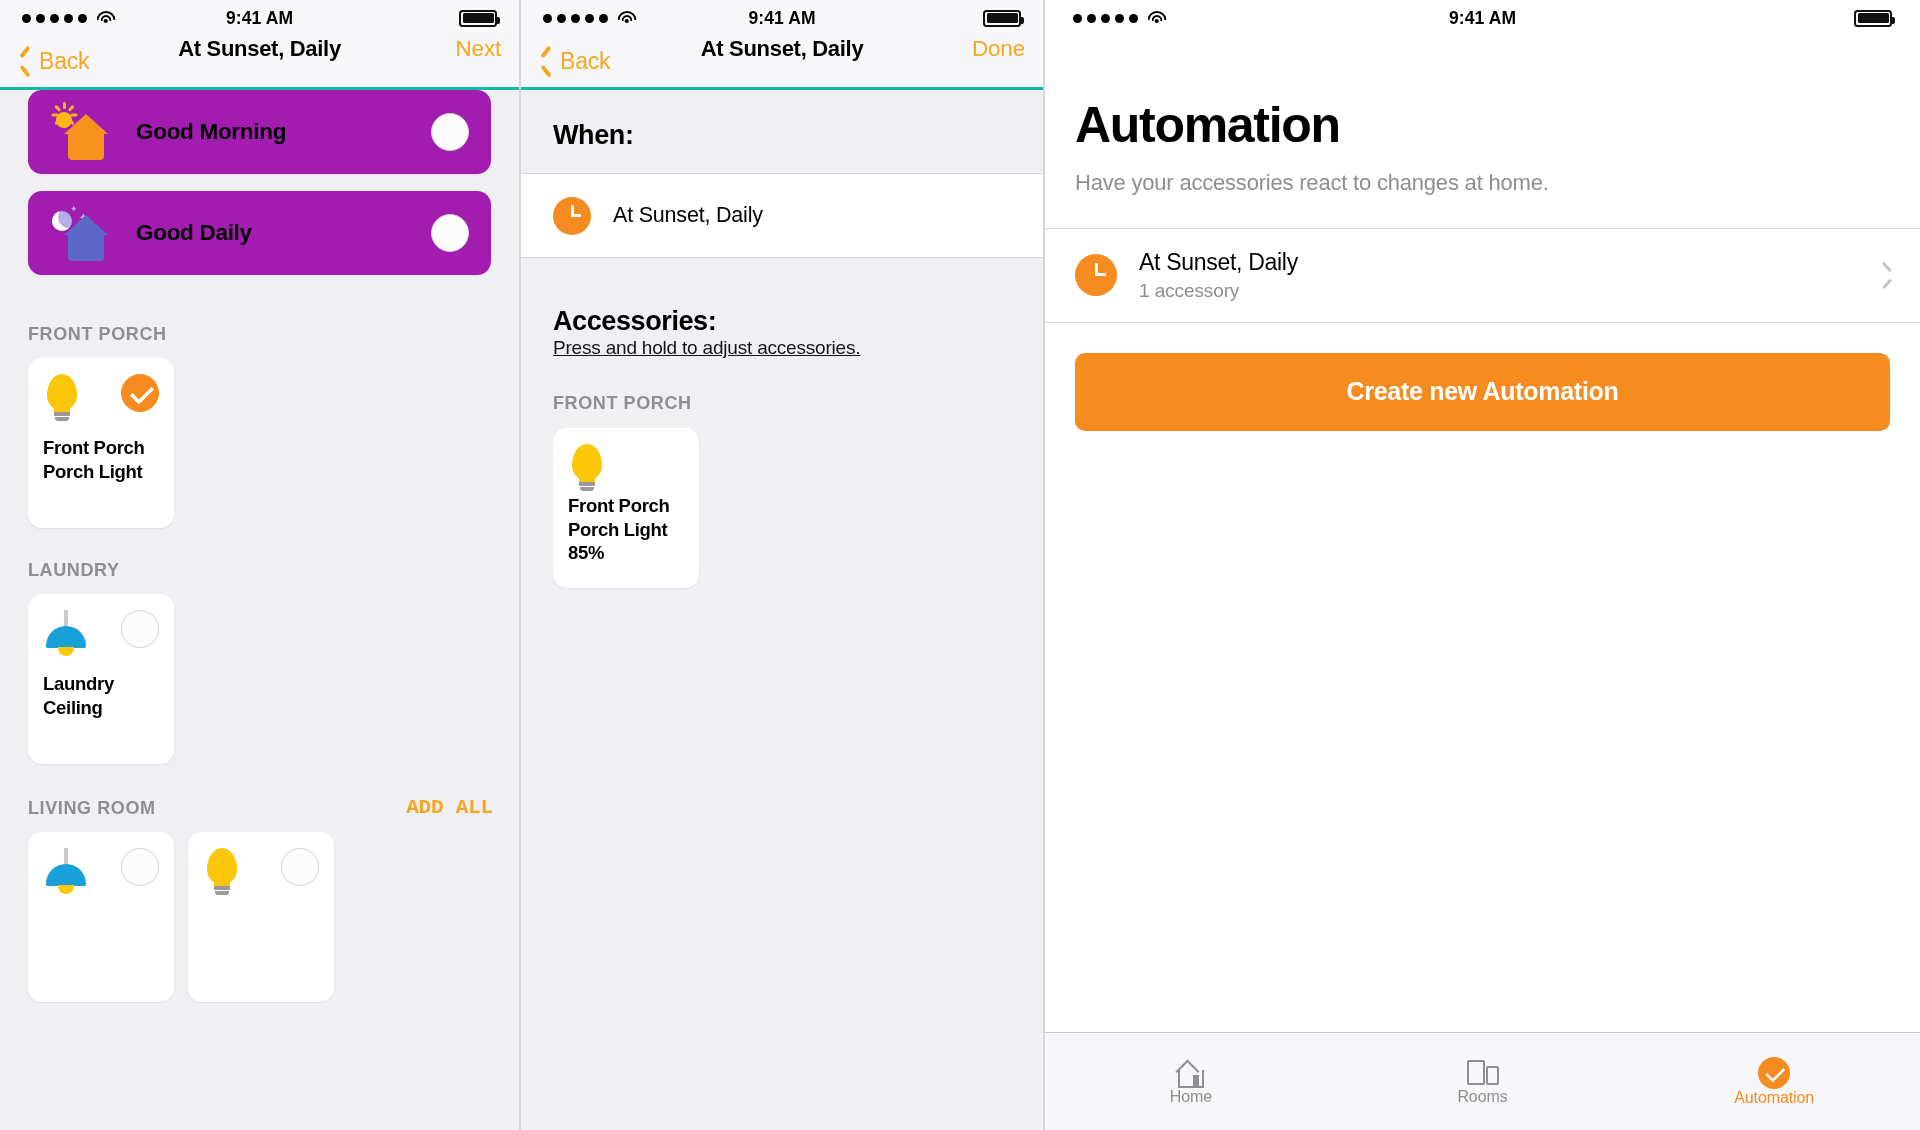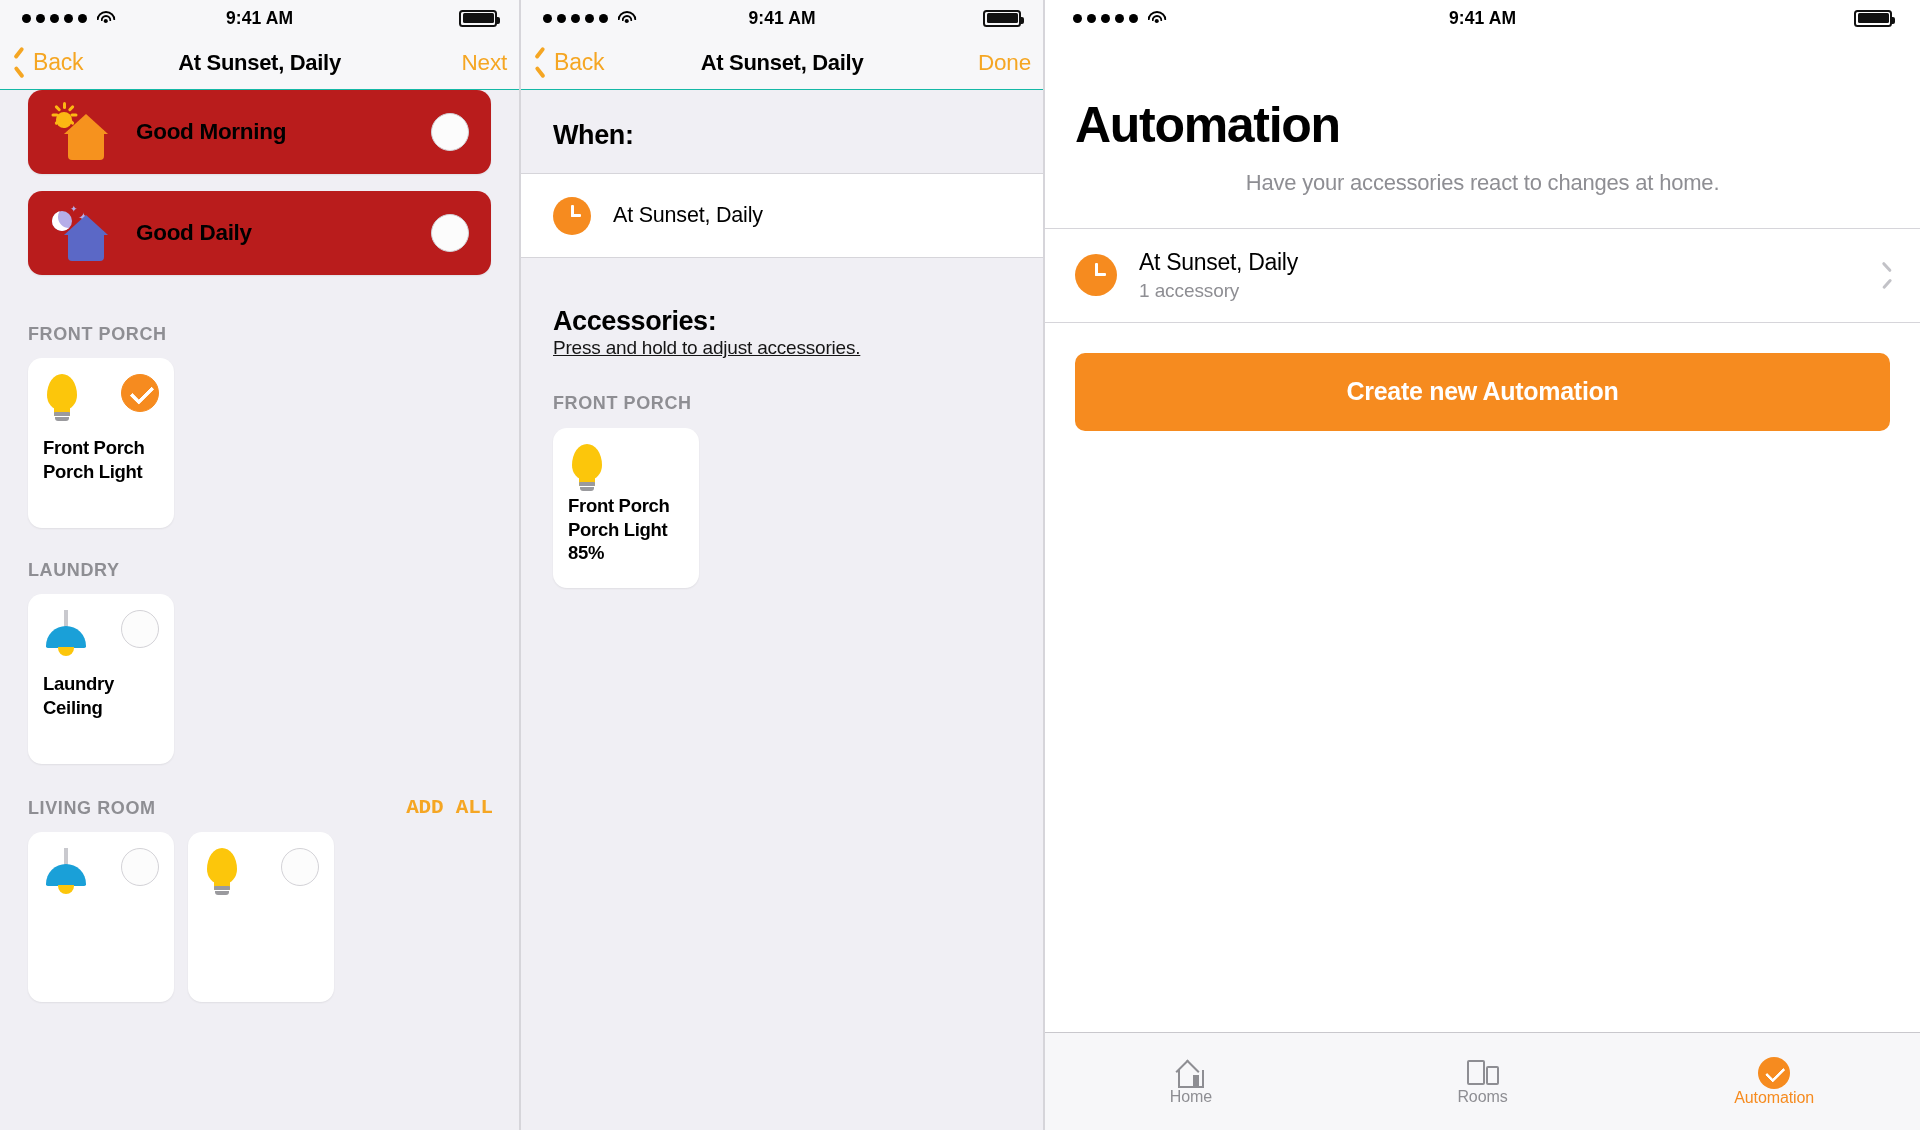--- a/index.html
+++ b/index.html
@@ -40,22 +40,22 @@
   .sb-right { margin-left: auto; display: flex; align-items: center; }
   .batt { width: 38px; height: 17px; border: 2px solid #111; border-radius: 3.5px; position: relative; }
   .batt::after {
     content: ""; position: absolute; right: -5px; top: 5px; width: 3px; height: 7px;
     background: #111; border-radius: 0 2px 2px 0;
   }
   .batt span { position: absolute; inset: 1.5px; background: #111; border-radius: 1.5px; display: block; }
 
   
   .navbar {
-    height: 54px; background: #f7f7f9; display: flex; align-items: center;
-    padding: 0 12px; position: relative; border-bottom: 1px solid #14b8a6;
+    height: 54px; background: #f7f7f9; display: flex; 
+    padding: 0 18px; position: relative; border-bottom: 3px solid #14b8a6;
   }
   .nav-back { display: flex; align-items: center; gap: 7px; color: #f5a623; cursor: pointer; z-index: 2; }
   .chev { width: 14px; height: 23px; position: relative; }
   .chev::before, .chev::after {
     content: ""; position: absolute; left: 3px; width: 13px; height: 4.3px;
     background: #f5a623; border-radius: 2.5px;
   }
   .chev::before { top: 5px; transform: rotate(-52deg); transform-origin: left center; }
   .chev::after { top: 13.6px; transform: rotate(52deg); transform-origin: left center; }
   .nav-back-label { font-size: 23px; letter-spacing: -.2px; }
@@ -71,21 +71,21 @@
   .body1 { height: calc(1130px - 36px - 55px); overflow: hidden; position: relative; }
   .intro { font-size: 19.5px; color: #151515; padding: 38px 28px 0; letter-spacing: -.2px; }
   .sec-head {
     font-size: 18px; font-weight: bold; color: #8e8e93; letter-spacing: .6px;
     padding: 32px 28px 13px; text-transform: uppercase;
   }
   .sec-head-row { display: flex; align-items: flex-end; justify-content: space-between; padding-right: 26px; }
   .add-all { font-size: 21px; color: #f5a623; font-weight: bold; cursor: pointer; letter-spacing: -.2px; font-family: Liberation Mono, monospace; }
 
   .scene-card {
-    margin: 0 28px 17px; background: #b91c1c; border-radius: 14px;
+    margin: 0 28px 17px; background: #a21caf; border-radius: 14px;
     height: 84px; display: flex; align-items: center; padding: 0 22px;
     box-shadow: 0 1px 2px rgba(0,0,0,.07);
   }
   .scene-name { font-size: 22.5px; font-weight: bold; color: #000; margin-left: 20px; letter-spacing: -.3px; }
   .scene-sel {
     margin-left: auto; width: 38px; height: 38px; border-radius: 50%;
     border: 1.6px solid #d3d2d7; background: #fcfcfc;
   }
 
   .tile-row { display: flex; gap: 14px; padding: 0 28px; }
@@ -176,21 +176,21 @@
     width: 38px; height: 38px; border-radius: 50%; background: #f68b1f; position: relative; flex: 0 0 auto;
   }
   .clock .h { position: absolute; background: #fff; border-radius: 1px; }
   .clock .hh { left: 18px; top: 8px; width: 3px; height: 12px; }
   .clock .hm { left: 18px; top: 17px; width: 10px; height: 3px; }
   .acc-block { background: #f0eff4; padding: 30px 32px 0; flex: 1; }
 
   
   .p3-body { background: #fff; height: calc(1130px - 36px); position: relative; }
   .p3-title { font-size: 50px; font-weight: bold; color: #000; padding: 60px 30px 0; letter-spacing: -1.3px; }
-  .p3-sub { font-size: 22px; color: #8e8e93; padding: 14px 30px 0; line-height: 1.35; letter-spacing: -.2px; text-align: center; }
+  .p3-sub { font-size: 22px; color: #8e8e93; padding: 14px 30px 0; line-height: 1.35; letter-spacing: -.2px; }
   .p3-row {
     margin-top: 30px; border-top: 1px solid #d6d5da; border-bottom: 1px solid #d6d5da;
     display: flex; align-items: center; gap: 22px; padding: 20px 30px; min-height: 80px;
   }
   .p3-row-main { display: flex; flex-direction: column; gap: 4px; }
   .p3-row-title { font-size: 23px; color: #000; letter-spacing: -.3px; }
   .p3-row-sub { font-size: 19px; color: #8e8e93; letter-spacing: -.1px; }
   .disclosure { margin-left: auto; width: 11px; height: 19px; position: relative; }
   .disclosure::before, .disclosure::after {
     content: ""; position: absolute; left: 0; width: 12px; height: 2.6px; background: #c2c2c7; border-radius: 2px;

